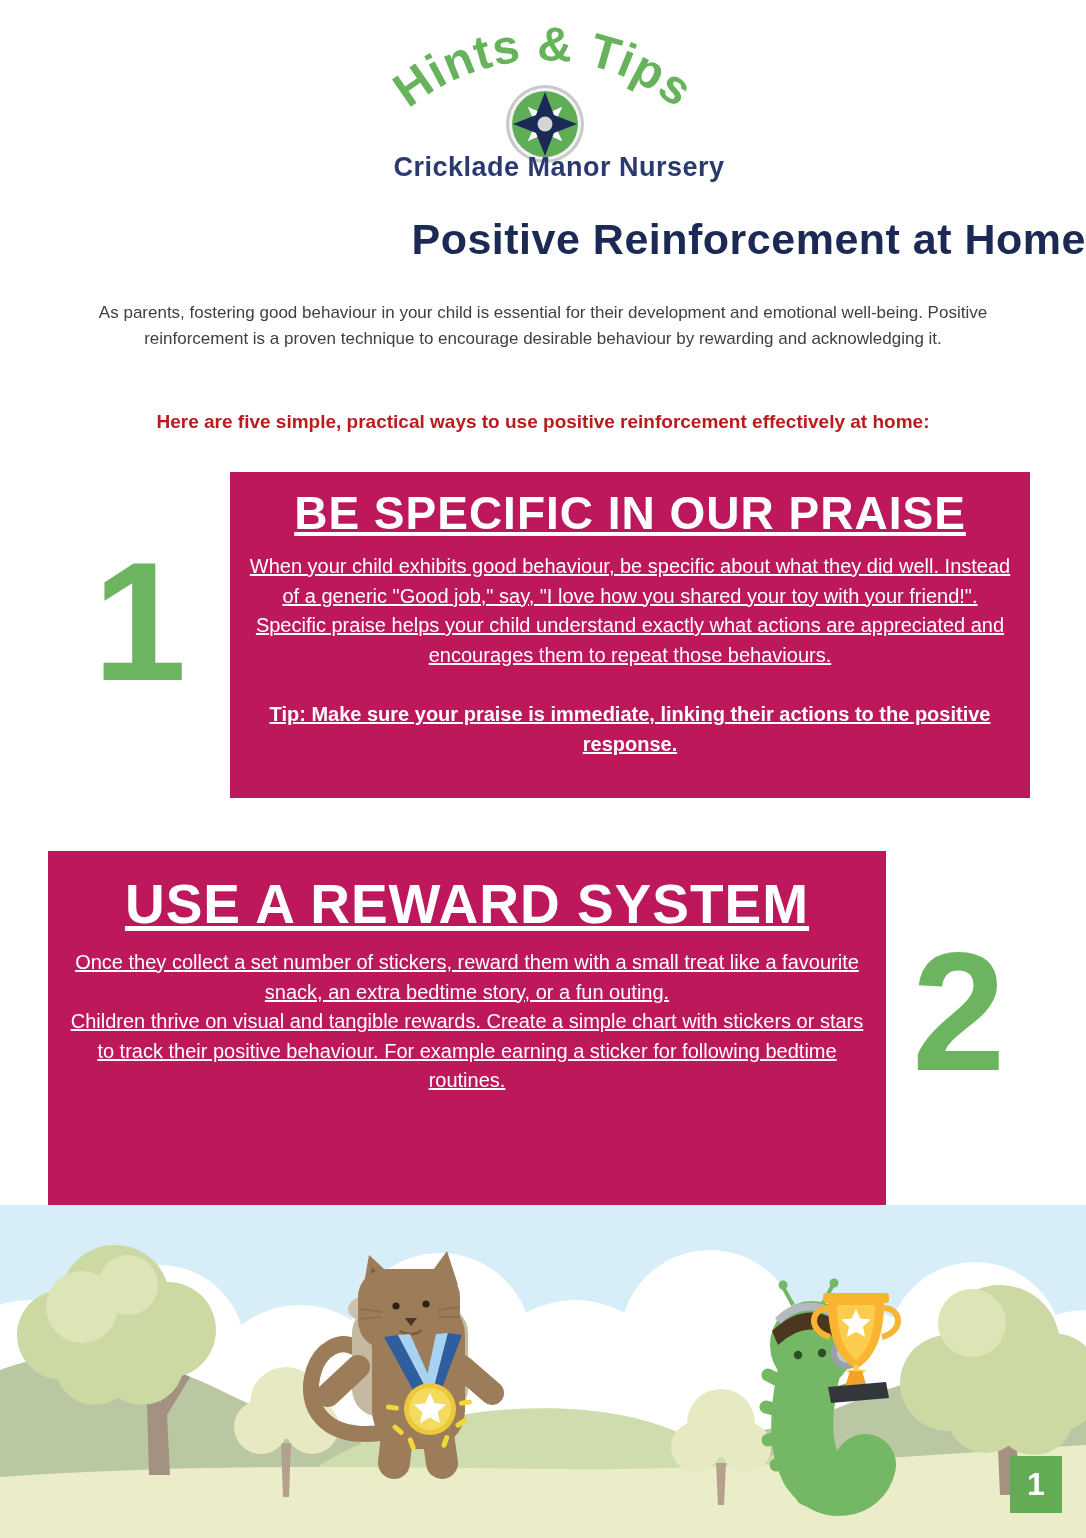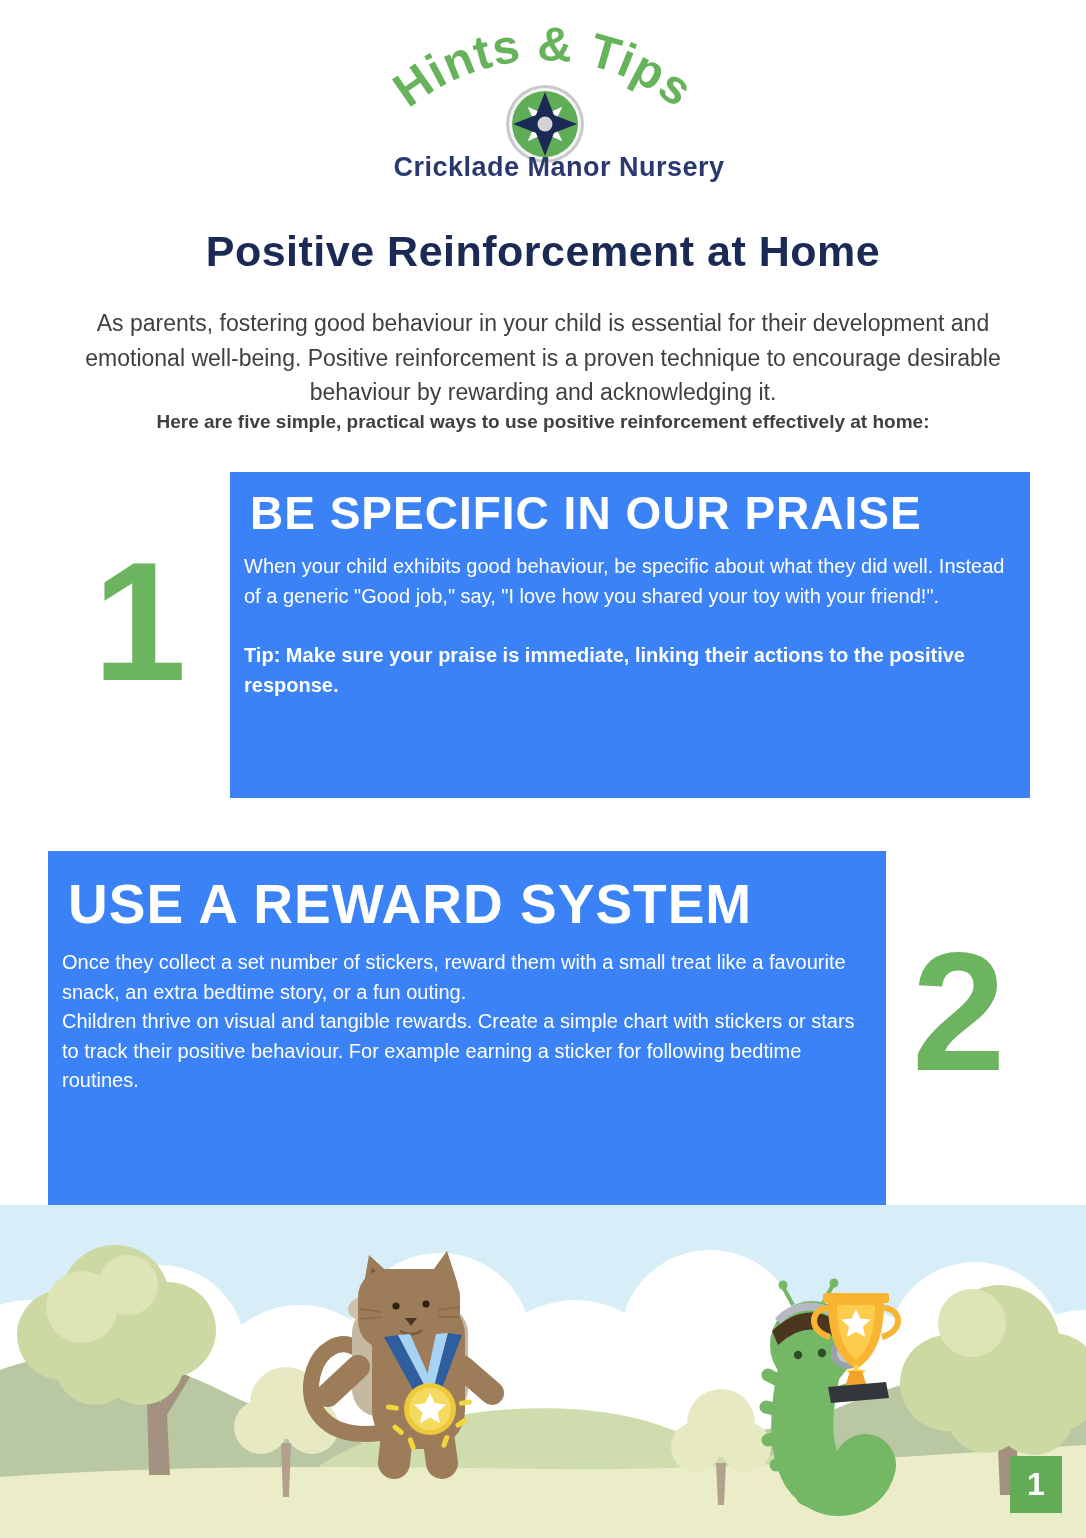--- a/index.html
+++ b/index.html
@@ -9,34 +9,34 @@
     font-family:"Liberation Sans",sans-serif;
   }
   
   .arch-svg{position:absolute;left:333px;top:0;width:420px;height:170px;}
   .logo{position:absolute;left:505px;top:84px;width:80px;height:80px;}
   .nursery{
     position:absolute;left:16px;top:152px;width:100%;text-align:center;
     color:#2a3a70;font-weight:bold;font-size:27px;letter-spacing:.5px;
   }
   .page-title{
-    position:absolute;left:0;top:198px;width:100%;text-align:center;
+    position:absolute;left:0;top:186px;width:100%;text-align:right;
     color:#1b2a55;font-weight:800;font-size:43px;letter-spacing:.5px;
   }
   .intro{
     position:absolute;left:48px;top:283px;width:990px;text-align:center;
-    color:#3f3f3f;font-size:23px;line-height:1.5;
+    color:#3f3f3f;font-size:17px;line-height:1.5;
   }
   .lead-in{
     position:absolute;left:0;top:392px;width:100%;text-align:center;
-    color:#404040;font-size:19px;font-weight:bold;
+    color:#b91c1c;font-size:19px;font-weight:bold;
   }
   
   .navy-box{
-    position:absolute;background:#3b82f6;color:#ffffff;
+    position:absolute;background:#be185d;color:#ffffff;text-align:center;text-decoration:underline;
   }
   .box1{left:230px;top:472px;width:800px;height:326px;}
   .box2{left:48px;top:851px;width:838px;height:354px;}
   .navy-box .heading{font-weight:800;letter-spacing:1px;margin:14px 20px 12px;}
   .box1 .heading{font-size:46px;}
   .box2 .heading{font-size:55px;margin-top:21px;}
   .navy-box p{margin:0;padding:0 14px;font-size:20px;line-height:1.48;}
   .navy-box p.tip{margin-top:30px;font-weight:bold;}
   .big-number{
     position:absolute;color:#6cb45f;font-weight:800;font-size:168px;line-height:1;
@@ -83,20 +83,21 @@
   <h1 class="page-title">Positive Reinforcement at Home</h1>
 
   <p class="intro">As parents, fostering good behaviour in your child is essential for their development and emotional well-being. Positive reinforcement is a proven technique to encourage desirable behaviour by rewarding and acknowledging it.</p>
 
   <p class="lead-in">Here are five simple, practical ways to use positive reinforcement effectively at home:</p>
 
   <div class="big-number num1">1</div>
   <div class="navy-box box1">
     <div class="heading">BE SPECIFIC IN OUR PRAISE</div>
     <p>When your child exhibits good behaviour, be specific about what they did well. Instead of a generic "Good job," say, "I love how you shared your toy with your friend!".</p>
+    <p>Specific praise helps your child understand exactly what actions are appreciated and encourages them to repeat those behaviours.</p>
     <p class="tip">Tip: Make sure your praise is immediate, linking their actions to the positive response.</p>
   </div>
 
   <div class="navy-box box2">
     <div class="heading">USE A REWARD SYSTEM</div>
     <p>Once they collect a set number of stickers, reward them with a small treat like a favourite snack, an extra bedtime story, or a fun outing.</p>
     <p>Children thrive on visual and tangible rewards. Create a simple chart with stickers or stars to track their positive behaviour. For example earning a sticker for following bedtime routines.</p>
   </div>
   <div class="big-number num2">2</div>
 

